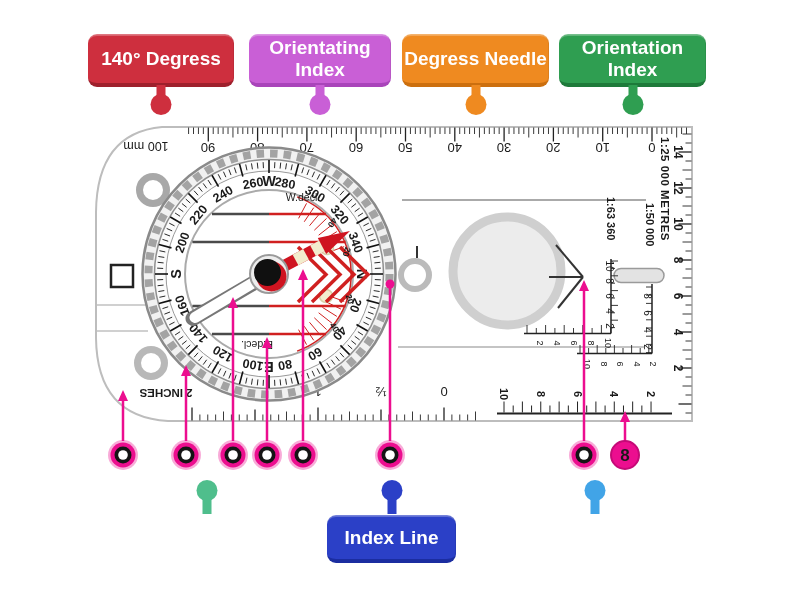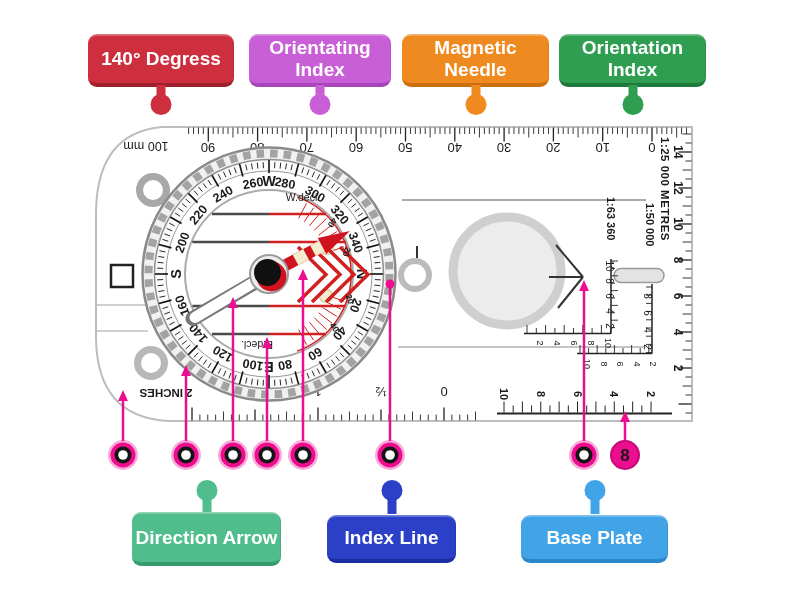--- a/index.html
+++ b/index.html
@@ -617,36 +617,34 @@
   <div class="label-box">140° Degress</div>
   <div class="stem"></div>
   <div class="dot"></div>
 </div>
 <div class="label-card top-card" style="left: 249px; top: 34px; width: 142px; height: 82px; --bg: #c95fd6; --bd: #a944ba;">
   <div class="label-box">Orientating Index</div>
   <div class="stem"></div>
   <div class="dot"></div>
 </div>
 <div class="label-card top-card" style="left: 402px; top: 34px; width: 147px; height: 82px; --bg: #ef8a20; --bd: #cc6f0e;">
-  <div class="label-box">Magnetic Needle</div>
+  <div class="label-box">Degress Needle</div>
   <div class="stem"></div>
   <div class="dot"></div>
 </div>
 <div class="label-card top-card" style="left: 559px; top: 34px; width: 147px; height: 82px; --bg: #2f9e51; --bd: #1e7a3a;">
   <div class="label-box">Orientation Index</div>
   <div class="stem"></div>
   <div class="dot"></div>
 </div>
 <div class="label-card bottom-card" style="left: 132px; top: 480px; width: 149px; height: 90px; --bg: #4fbe8c; --bd: #369c6e;">
   <div class="dot"></div>
   <div class="stem"></div>
-  <div class="label-box">Direction Arrow</div>
 </div>
 <div class="label-card bottom-card single" style="left: 327px; top: 480px; width: 129px; height: 90px; text-decoration: underline; --bg: #2b40c7; --bd: #1b2da0;">
   <div class="dot"></div>
   <div class="stem"></div>
   <div class="label-box">Index Line</div>
 </div>
 <div class="label-card bottom-card single" style="left: 521px; top: 480px; width: 147px; height: 90px; --bg: #41a4e7; --bd: #2c87c8;">
   <div class="dot"></div>
   <div class="stem"></div>
-  <div class="label-box">Base Plate</div>
 </div>
 
 </body></html>

